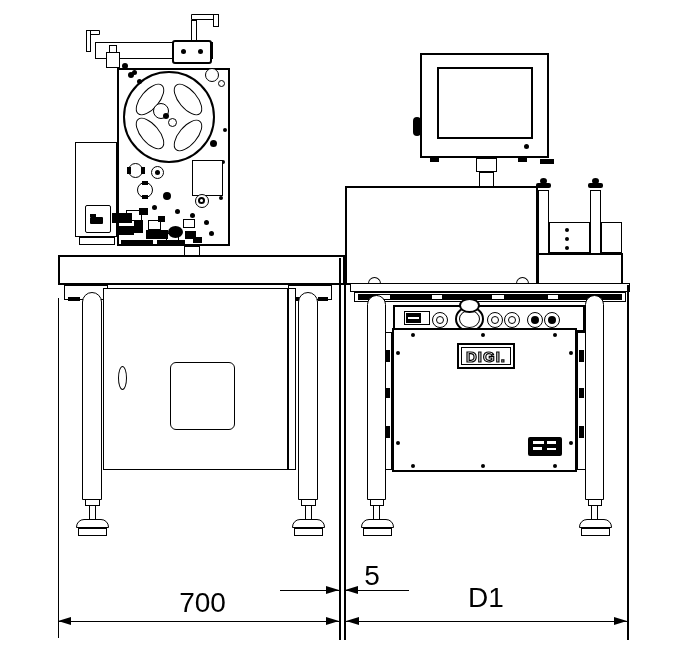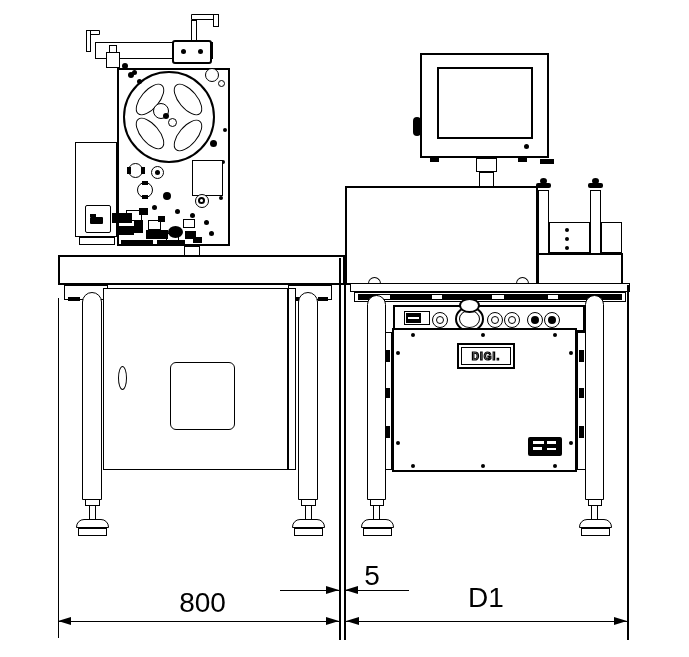--- a/index.html
+++ b/index.html
@@ -14,21 +14,21 @@
   .hl{position:absolute;background:#000;height:1.5px;}
   .leg{position:absolute;box-sizing:border-box;border:1.5px solid #000;background:#fff;border-radius:10px 10px 0 0;}
   .padtop{position:absolute;box-sizing:border-box;border:1.5px solid #000;background:#fff;border-radius:8px 8px 0 0;}
   .petal{position:absolute;box-sizing:border-box;border:1.5px solid #000;background:#fff;border-radius:50%;width:38px;height:19px;}
   .bump{position:absolute;box-sizing:border-box;border:1.5px solid #000;border-bottom:none;background:#fff;border-radius:7px 7px 0 0;}
   .dim-label{position:absolute;font-size:28px;line-height:1;color:#000;text-align:center;}
   .arr-l{position:absolute;width:0;height:0;border-top:4px solid transparent;border-bottom:4px solid transparent;border-right:13px solid #000;}
   .arr-r{position:absolute;width:0;height:0;border-top:4px solid transparent;border-bottom:4px solid transparent;border-left:13px solid #000;}
   .digi-outer{position:absolute;box-sizing:border-box;border:2px solid #000;background:#fff;}
   .digi-inner{position:absolute;inset:2px;border:1px solid #000;display:flex;align-items:center;justify-content:center;}
-  .digi-text{font-weight:bold;font-size:10px;letter-spacing:1px;color:#fff;-webkit-text-stroke:1.2px #000;}
+  .digi-text{font-weight:bold;font-size:15px;letter-spacing:1px;color:#fff;-webkit-text-stroke:1.2px #000;}
   @supports not (-webkit-text-stroke: 1px #000){.digi-text{color:#000;}}
 </style>
 </head>
 <body>
 
 <div id="canvas">
 
   <div>
 
     <div class="b2" style="left:58px;top:255px;width:287px;height:30px;"></div>
@@ -235,21 +235,21 @@
 
   <div>
     <div class="vl" style="left:57.5px;top:298px;height:340px;"></div>
     <div class="vl" style="left:339px;top:258px;height:382px;"></div>
     <div class="vl" style="left:344px;top:258px;height:382px;"></div>
     <div class="vl" style="left:627px;top:285px;height:355px;"></div>
 
     <div class="hl" style="left:59px;top:620.5px;width:280px;"></div>
     <div class="arr-l" style="left:58px;top:617px;"></div>
     <div class="arr-r" style="left:326px;top:617px;"></div>
-    <div class="dim-label" style="left:160px;top:589px;width:85px;">800</div>
+    <div class="dim-label" style="left:160px;top:589px;width:85px;">700</div>
 
     <div class="hl" style="left:346px;top:620.5px;width:281px;"></div>
     <div class="arr-l" style="left:346px;top:617px;"></div>
     <div class="arr-r" style="left:614px;top:617px;"></div>
     <div class="dim-label" style="left:450px;top:584px;width:72px;">D1</div>
 
     <div class="hl" style="left:280px;top:589.5px;width:59px;"></div>
     <div class="arr-r" style="left:326px;top:586px;"></div>
     <div class="hl" style="left:345px;top:589.5px;width:64px;"></div>
     <div class="arr-l" style="left:345px;top:586px;"></div>

